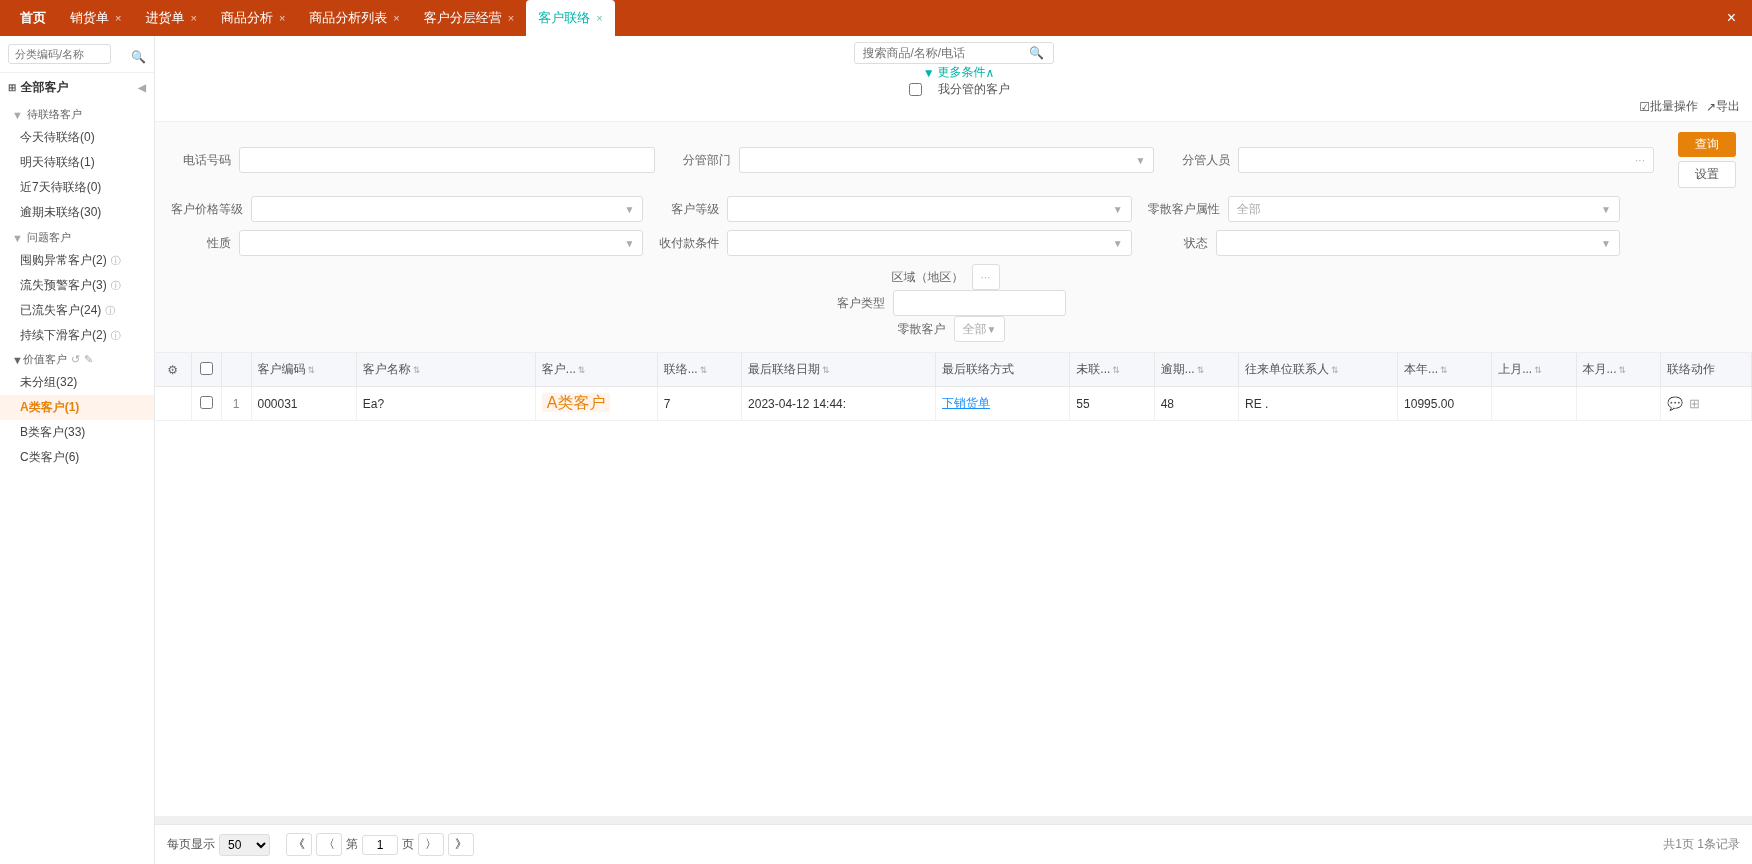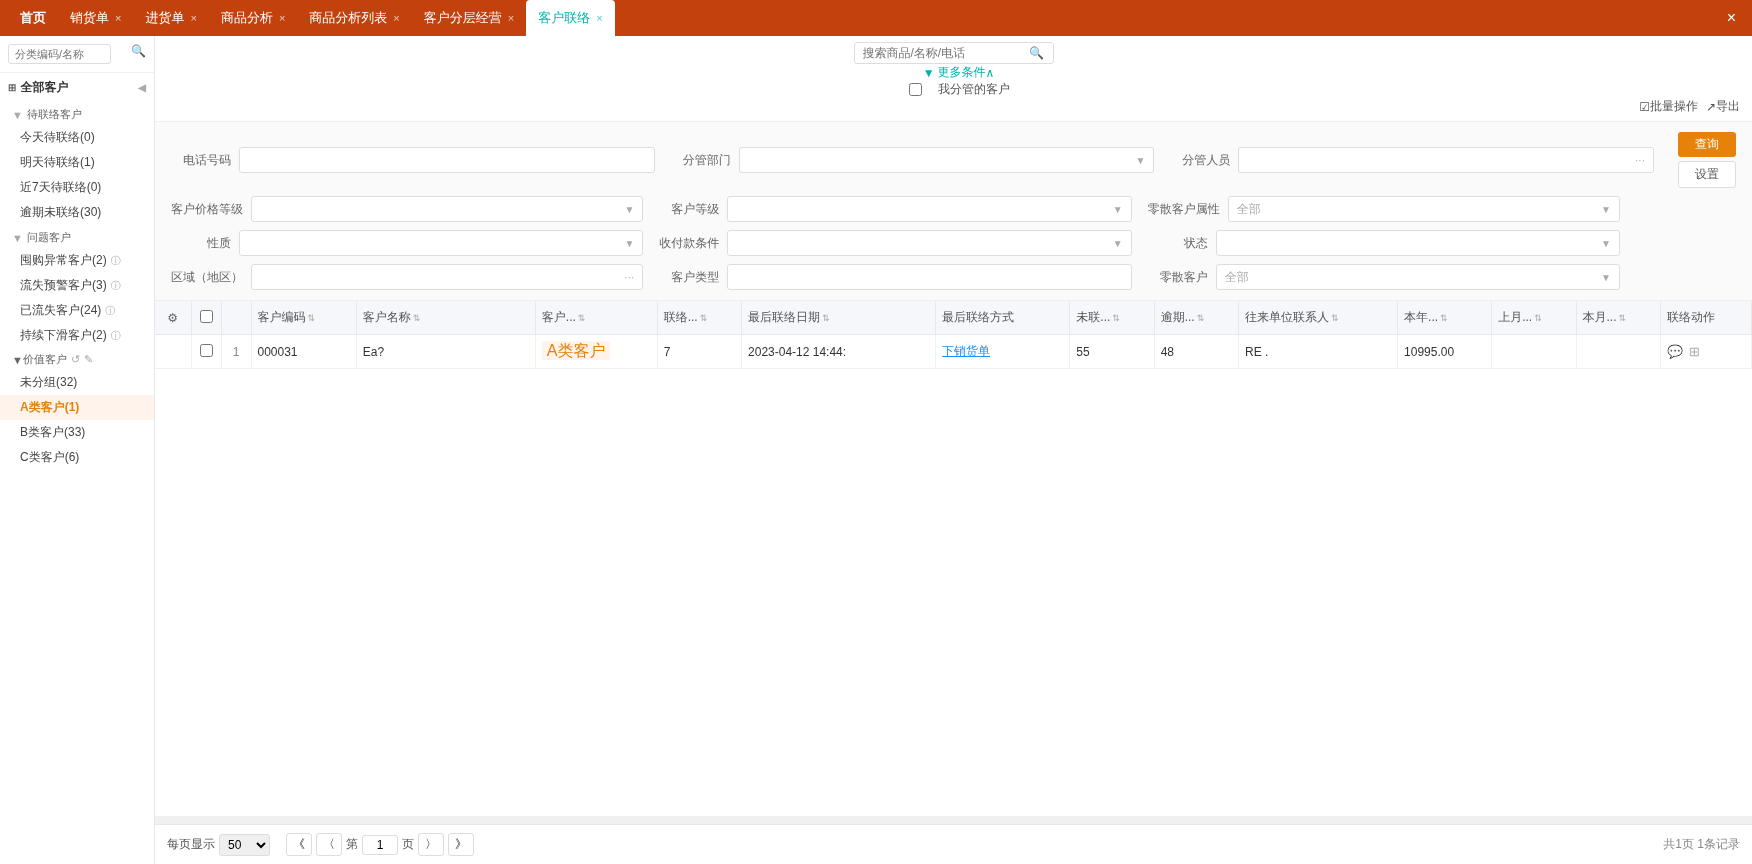--- a/index.html
+++ b/index.html
@@ -53,21 +53,21 @@
       width: 155px;
       background: #fff;
       border-right: 1px solid #e8e8e8;
       display: flex;
       flex-direction: column;
       overflow-y: auto;
       flex-shrink: 0;
     }
     .sidebar-search {
       display: flex;
-      align-items: flex-start;
+      align-items: flex-end;
       padding: 8px;
       border-bottom: 1px solid #f0f0f0;
       gap: 16px;
     }
     .sidebar-search input {
       border: 1px solid #ddd;
       border-radius: 3px;
       padding: 3px 6px;
       font-size: 11px;
       width: 100%;
@@ -192,21 +192,21 @@
       background: #fafafa;
       border-bottom: 1px solid #eee;
       padding: 10px 16px;
     }
     .adv-filter-row {
       display: flex;
       align-items: center;
       margin-bottom: 8px;
       gap: 0;
     }
-    .adv-filter-row:last-child { margin-bottom: 0; }
+    .adv-filter-row:last-child { margin-bottom: 0; flex-direction: column; }
     .filter-cell {
       display: flex;
       align-items: center;
       flex: 1;
       padding-right: 16px;
     }
     .filter-cell label {
       font-size: 12px;
       color: #666;
       white-space: nowrap;

